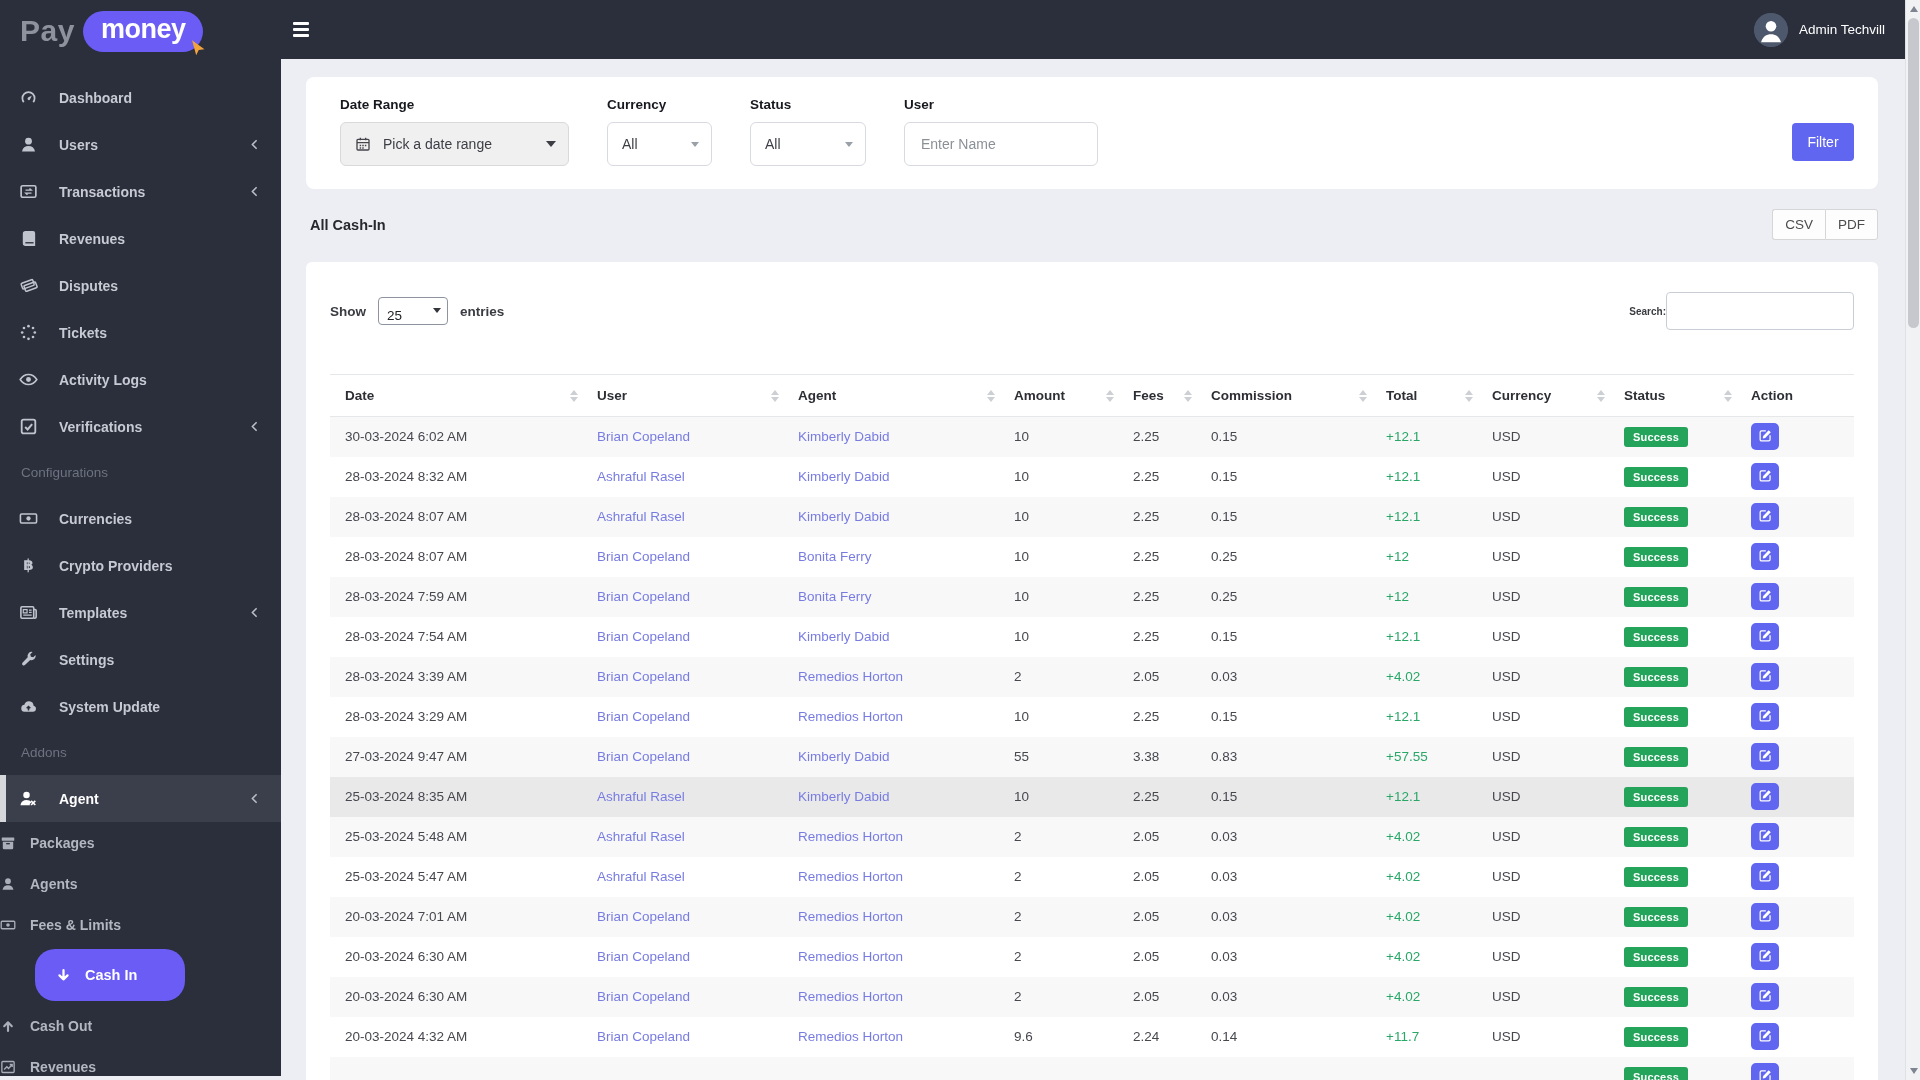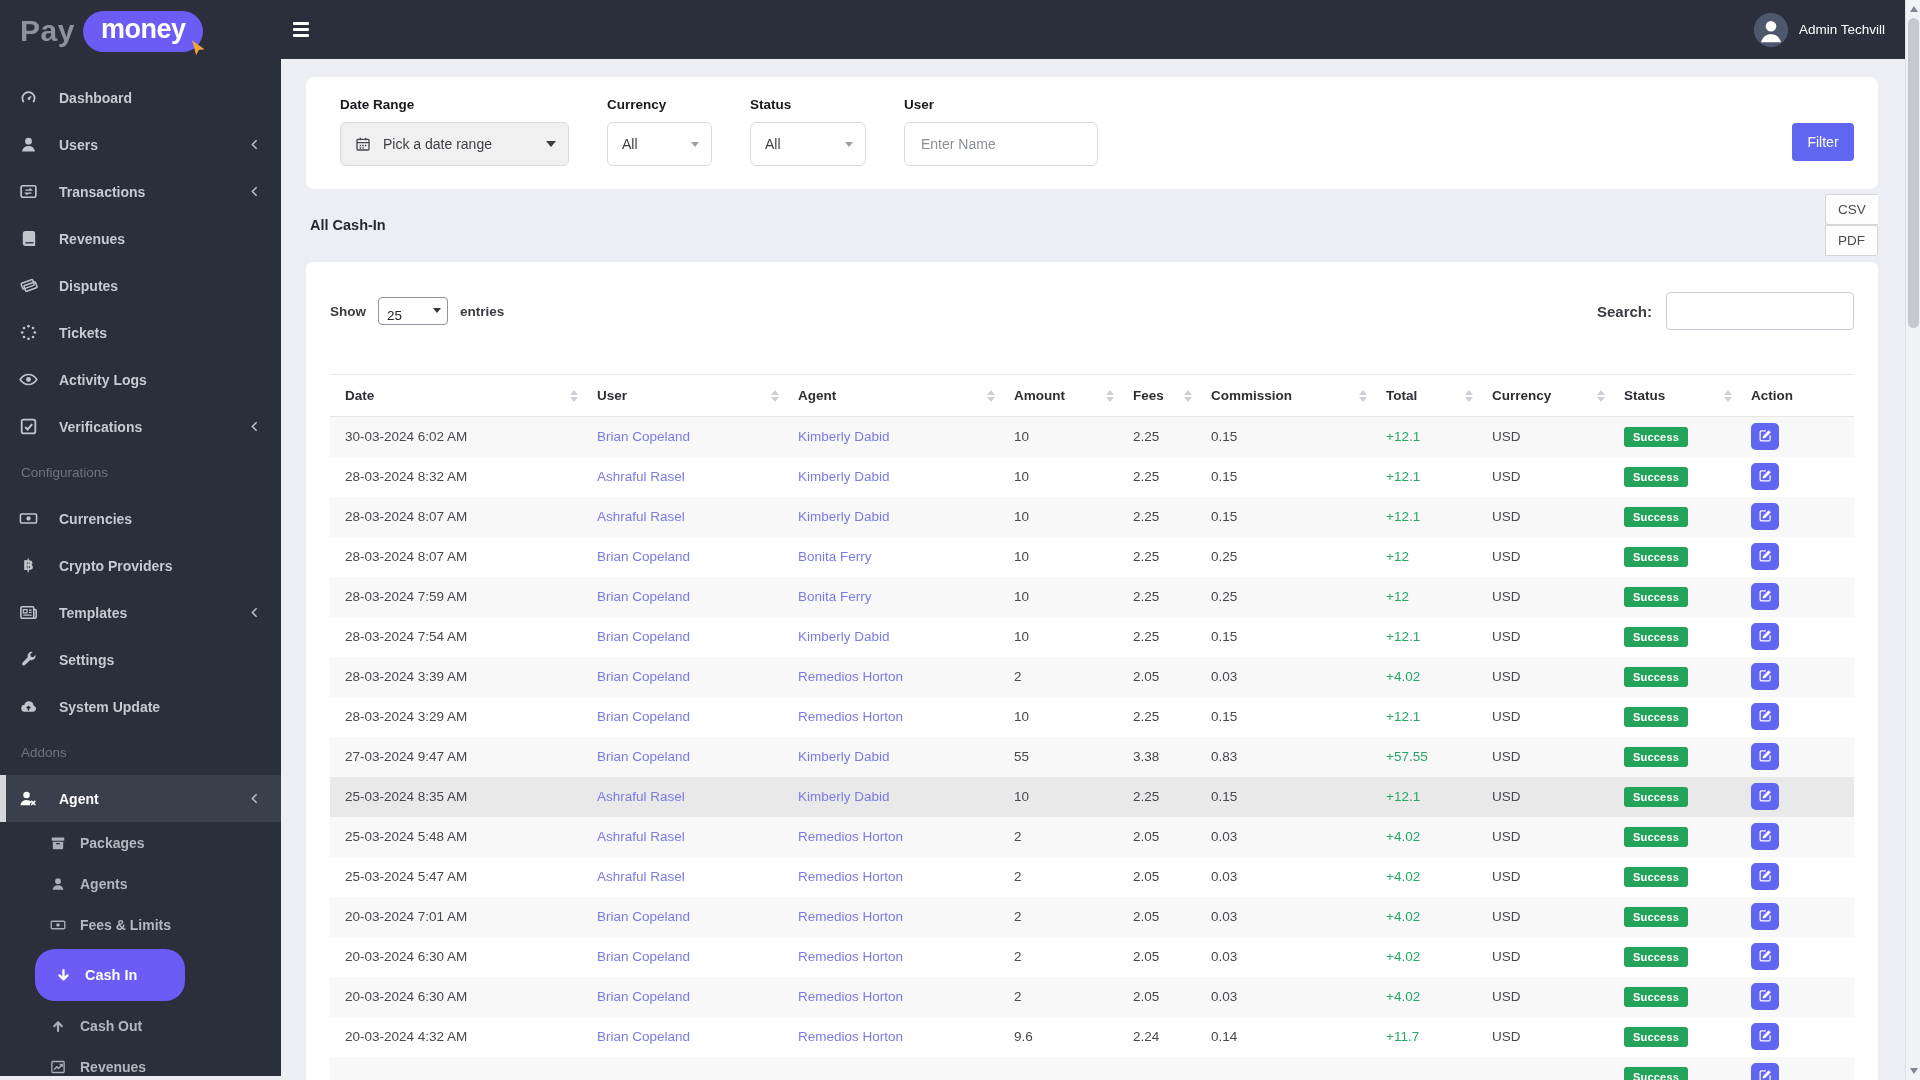--- a/index.html
+++ b/index.html
@@ -15,21 +15,21 @@
   .logo-cursor{position:absolute;right:-3px;bottom:-9px;}
   .nav{padding-top:12px;}
   .nav-item{height:47px;display:flex;align-items:center;padding-left:19px;cursor:pointer;color:#c6cad2;}
   .nav-item .ni{width:19px;height:19px;flex:0 0 19px;color:#c0c5cd;display:inline-flex;}
   .nav-item .lbl{margin-left:21px;font-size:14px;font-weight:bold;}
   .nav-item .chev{margin-left:auto;margin-right:20px;color:#b8bdc6;display:inline-flex;}
   .nav-item.active{background:#3b3e4b;border-left:6px solid #d6d7da;padding-left:13px;color:#fff;}
   .nav-item.active .ni{color:#fff;}
   .nav-section{height:45px;display:flex;align-items:center;padding-left:21px;
     color:#6d7380;font-size:13.5px;font-weight:normal;}
-  .nav-sub{height:41px;display:flex;align-items:center;padding-left:50px;cursor:pointer;color:#b2b7c0;}
+  .nav-sub{height:41px;display:flex;align-items:center;cursor:pointer;color:#b2b7c0;}
   .nav-sub .ni{width:16px;height:16px;flex:0 0 16px;color:#a9aeb9;display:inline-flex;}
   .nav-sub .lbl{margin-left:14px;font-size:14px;font-weight:bold;}
   .nav-pill{margin:4px 0 4px 35px;width:150px;height:52px;border-radius:20px;background:#6a5cf5;
     display:flex;align-items:center;padding-left:20px;cursor:pointer;color:#fff;}
   .nav-pill .ni{width:17px;height:17px;flex:0 0 17px;display:inline-flex;}
   .nav-pill .lbl{margin-left:13px;font-size:14.5px;font-weight:bold;}
   
   .topbar{position:fixed;left:281px;top:0;right:15px;height:59px;background:#2b2e3b;z-index:5;
     display:flex;align-items:center;justify-content:space-between;padding:0 20px 0 8px;}
   .hamburger{width:24px;cursor:pointer;padding:4px;}
@@ -59,36 +59,36 @@
   .fctrl .caret.lite{border-top-color:#9aa0a8;border-left-width:4px;border-right-width:4px;border-top-width:5px;}
   .fctrl input{border:none;outline:none;font-size:14px;color:#3c3e44;width:100%;font-family:inherit;background:transparent;}
   .fctrl input::placeholder{color:#8b9097;}
   .w-date{width:229px;} .w-cur{width:105px;} .w-stat{width:116px;} .w-user{width:194px;}
   .cal{margin-right:12px;display:inline-flex;}
   .btn-filter{margin-left:auto;margin-bottom:5px;width:62px;height:38px;background:#6166f0;border:none;
     border-radius:4px;color:#fff;font-size:14px;font-family:inherit;cursor:pointer;}
   
   .listing-head{margin-top:15px;height:41px;display:flex;align-items:center;justify-content:space-between;padding-left:4px;}
   .listing-title{font-size:14.5px;font-weight:bold;color:#26282e;}
-  .btn-group{display:flex;flex-direction:column;}
+  .btn-group{display:flex;}
   .btn-exp{height:31px;padding:0 12px;background:#fdfdfd;border:1px solid #d6d6d6;color:#4c4c4c;
     font-size:13.5px;font-family:inherit;cursor:pointer;}
   .btn-exp:first-child{border-radius:3px 0 0 3px;border-right:none;}
   .btn-exp:last-child{border-radius:0 3px 3px 0;}
   
   .table-card{margin-top:17px;border-radius:6px 6px 0 0;padding:30px 24px 0;height:820px;}
   .table-top{display:flex;align-items:flex-start;justify-content:space-between;}
   .show-wrap{display:flex;align-items:center;margin-top:5px;}
   .show-lbl,.entries-lbl{font-size:13.5px;font-weight:bold;color:#3a3c42;}
   .len-select{margin:0 12px;width:70px;height:28px;border:1px solid #8d949e;border-radius:4px;
     display:flex;align-items:flex-start;padding:10px 6px 0 8px;font-size:13.5px;color:#202227;cursor:pointer;}
   .len-select .caret{margin-left:auto;width:0;height:0;border-left:4px solid transparent;
     border-right:4px solid transparent;border-top:5px solid #33353a;}
   .search-wrap{display:flex;align-items:center;}
-  .search-lbl{font-size:15px;font-weight:bold;color:#3a3c42;margin-right:14px;}
+  .search-lbl{font-size:10px;font-weight:bold;color:#3a3c42;margin-right:0;}
   .search-input{width:188px;height:38px;border:1px solid #c9ced6;border-radius:4px;padding:0 10px;
     font-size:14px;font-family:inherit;outline:none;color:#333;}
   table{margin-top:44px;border-collapse:collapse;table-layout:fixed;width:100%;}
   col.c0{width:252px;} col.c1{width:201px;} col.c2{width:216px;} col.c3{width:119px;}
   col.c4{width:78px;} col.c5{width:175px;} col.c6{width:106px;} col.c7{width:132px;} col.c8{width:127px;}
   thead th{height:42px;text-align:left;padding:0 15px;font-size:13.5px;color:#2d2f35;
     border-top:1px solid #e6e7e9;border-bottom:1px solid #e6e7e9;position:relative;cursor:pointer;}
   .sort{position:absolute;right:4px;top:50%;transform:translateY(-50%);display:flex;flex-direction:column;gap:2px;}
   .sort i{display:block;width:0;height:0;border-left:4px solid transparent;border-right:4px solid transparent;}
   .sort .u{border-bottom:5px solid #ccd0d5;} .sort .d{border-top:5px solid #ccd0d5;}

